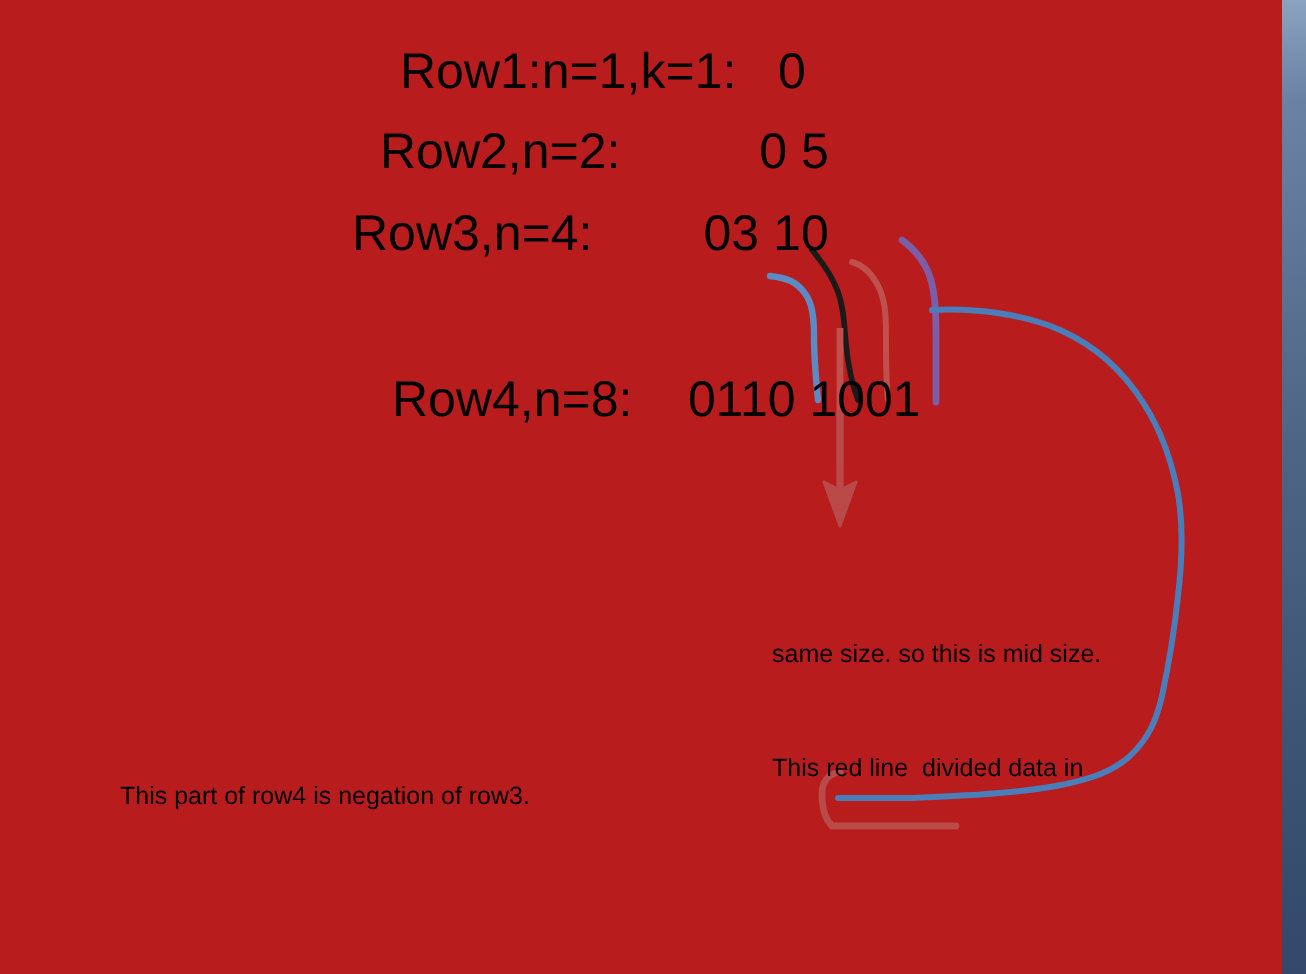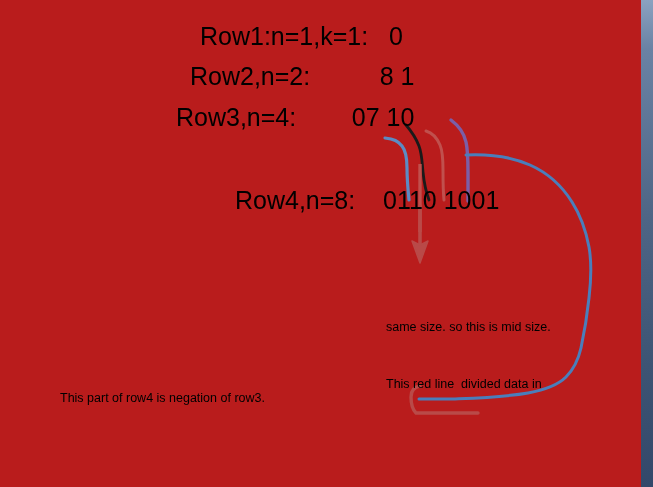--- a/index.html
+++ b/index.html
@@ -49,21 +49,21 @@
     position: absolute;
     white-space: pre;
     color: #000000;
     font-size: 12.5px;
     line-height: 19px;
     font-family: "Liberation Sans", sans-serif;
   }
   #row1 { left: 200px; top: 22px; }
   #row2 { left: 190px; top: 62px; }
   #row3 { left: 176px; top: 103px; }
-  #row4 { left: 196px; top: 186px; margin-left: 39px; }
+  #row4 { left: 196px; top: 186px; }
   #note-red { left: 386px; top: 280px; }
   #note-half { left: 60px; top: 389px; }
 </style>
 </head>
 <body>
 
 <div id="slide">
 
   <svg id="ink" viewBox="0 0 653 487">
 
@@ -99,23 +99,23 @@
 
     <path d="M 420 386
              C 414 387 411 391 411 397
              C 411 404 413 410 416 413
              L 478 413" fill="none" stroke="#b94a48" stroke-width="3.4" stroke-linecap="round" stroke-linejoin="round"></path>
 
   </svg>
 
   <div class="row-line" id="row1">Row1:n=1,k=1:   0</div>
 
-  <div class="row-line" id="row2">Row2,n=2:          8 1</div>
+  <div class="row-line" id="row2">Row2,n=2:          0 5</div>
 
-  <div class="row-line" id="row3">Row3,n=4:        07 10</div>
+  <div class="row-line" id="row3">Row3,n=4:        03 10</div>
 
   <div class="row-line" id="row4">Row4,n=8:    0110 1001</div>
 
   <div class="note" id="note-red">
     <div>same size. so this is mid size.</div>
     <div>This red line  divided data in</div>
   </div>
 
   <div class="note" id="note-half">This part of row4 is negation of row3.</div>
 

